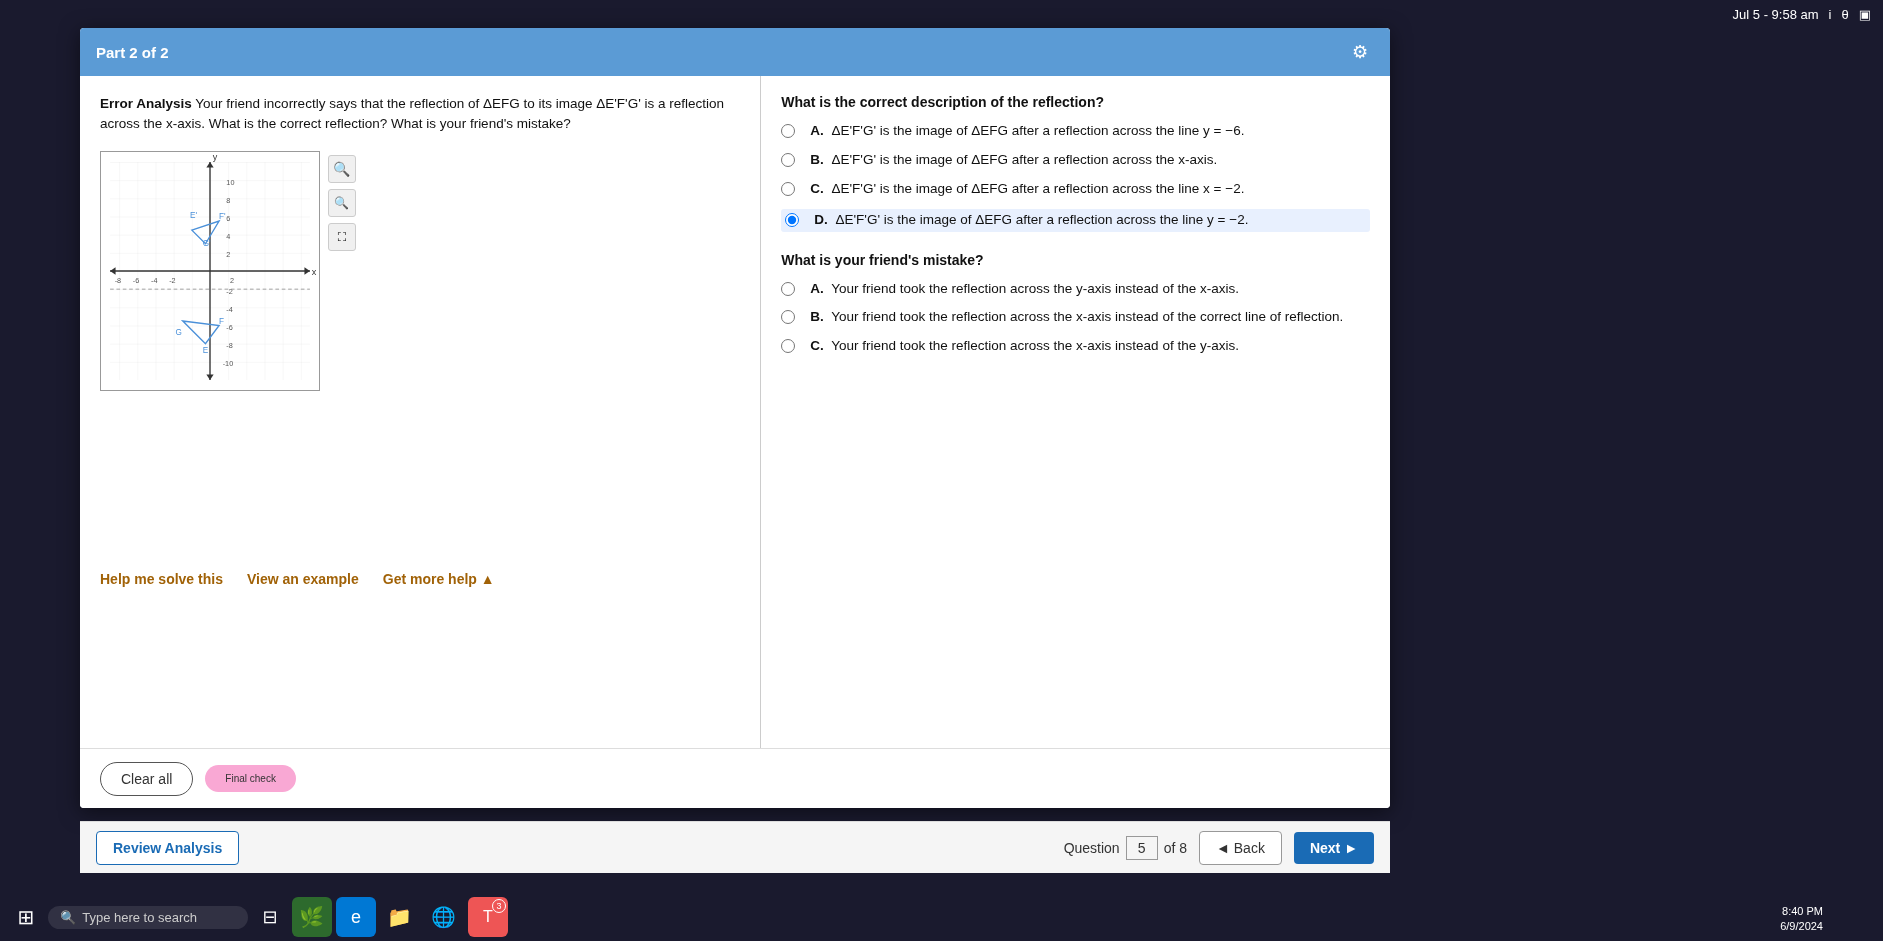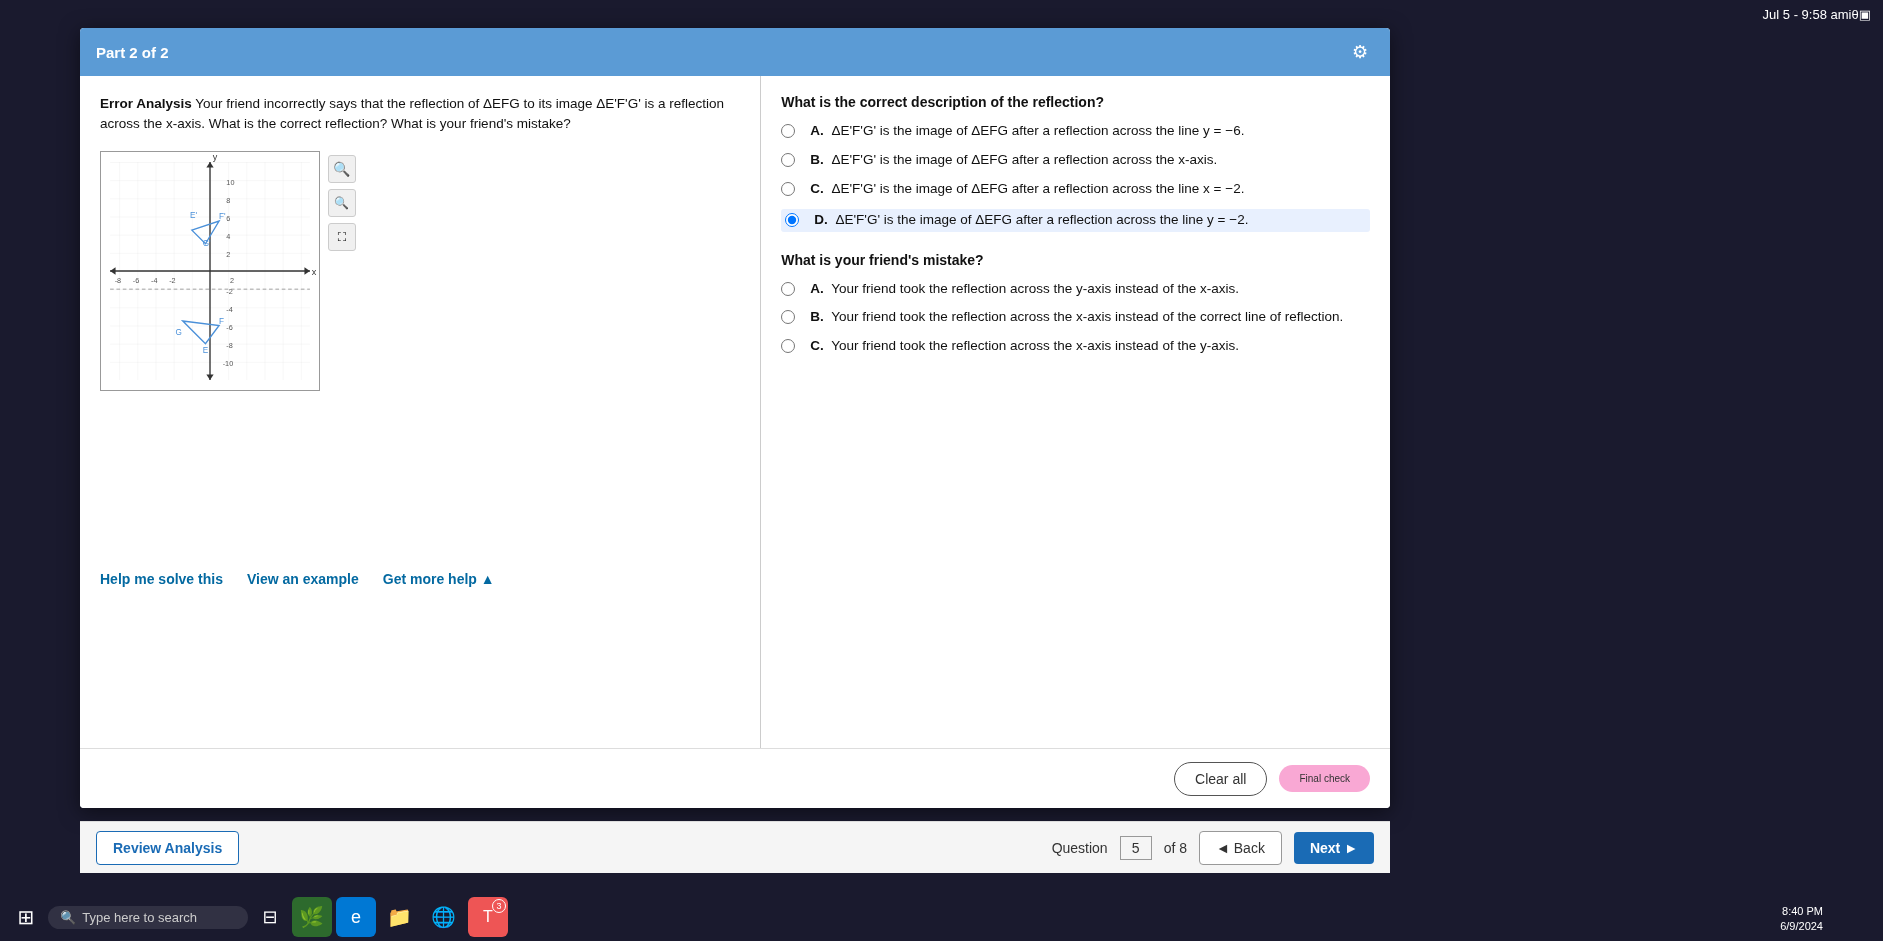--- a/index.html
+++ b/index.html
@@ -19,20 +19,21 @@
       top: 0;
       right: 0;
       width: 300px;
       height: 28px;
       display: flex;
       align-items: center;
       justify-content: flex-end;
       padding-right: 12px;
       color: #fff;
       font-size: 13px;
+      gap: 10px;
     }
 
     
     .main-window {
       position: absolute;
       top: 28px;
       left: 80px;
       width: 1310px;
       height: 780px;
       background: #fff;
@@ -128,21 +129,21 @@
 
     
     .help-links {
       display: flex;
       align-items: center;
       gap: 24px;
       margin-top: 180px;
     }
 
     .help-link {
-      color: #0369a1;
+      color: #a16207;
       text-decoration: none;
       font-size: 14px;
       font-weight: 600;
       cursor: pointer;
     }
 
     
     .right-panel {
       flex: 1;
       padding: 18px 20px;
@@ -192,21 +193,21 @@
     .action-bar {
       position: absolute;
       bottom: 0;
       left: 0;
       right: 0;
       height: 60px;
       border-top: 1px solid #ddd;
       background: #fff;
       display: flex;
       align-items: center;
-      justify-content: flex-end;
+      justify-content: flex-start;
       padding: 0 20px;
       gap: 12px;
     }
 
     .btn-clear {
       padding: 8px 20px;
       border: 1px solid #555;
       background: #fff;
       border-radius: 20px;
       font-size: 14px;
@@ -253,21 +254,21 @@
 
     .nav-right {
       display: flex;
       align-items: center;
       gap: 12px;
     }
 
     .question-info {
       display: flex;
       align-items: center;
-      gap: 12px;
+      gap: 6px;
       font-size: 14px;
       color: #333;
     }
 
     .question-num-box {
       border: 1px solid #999;
       padding: 3px 10px;
       min-width: 32px;
       text-align: center;
       font-size: 14px;

